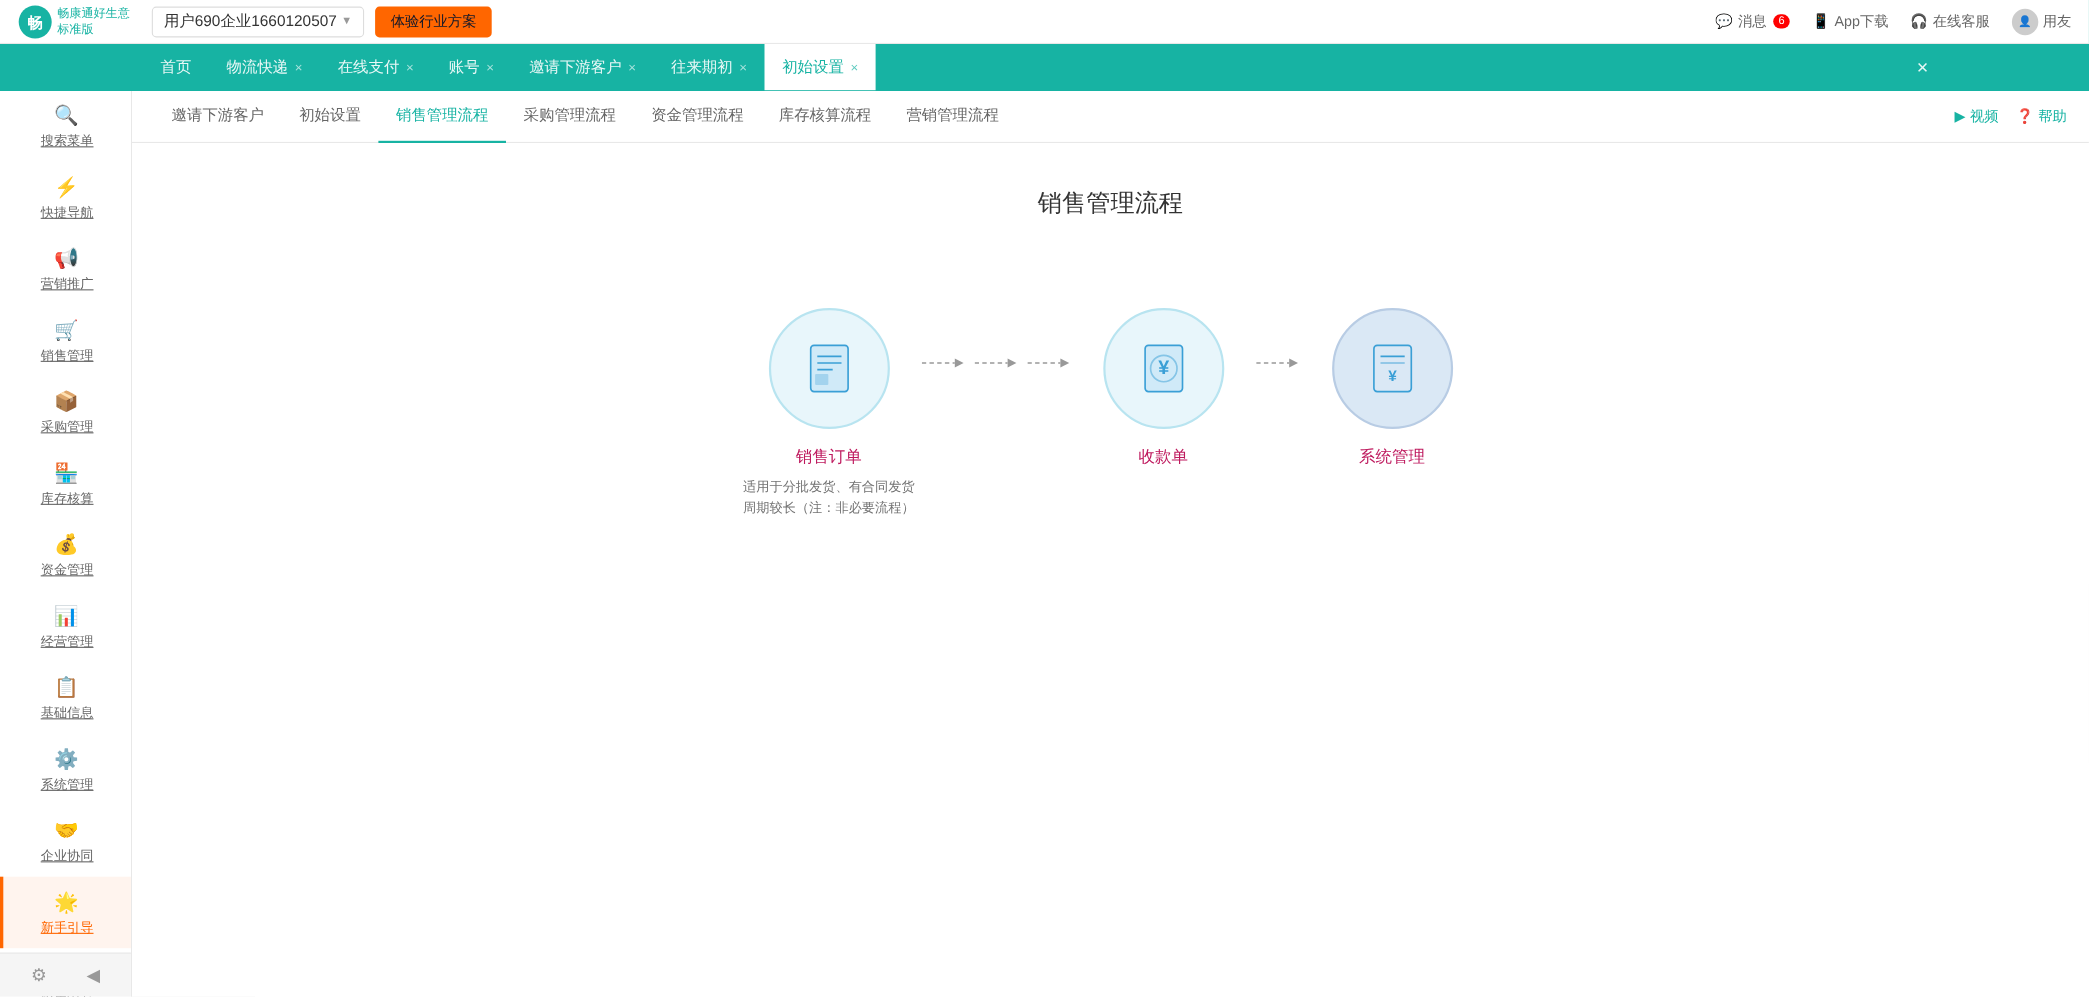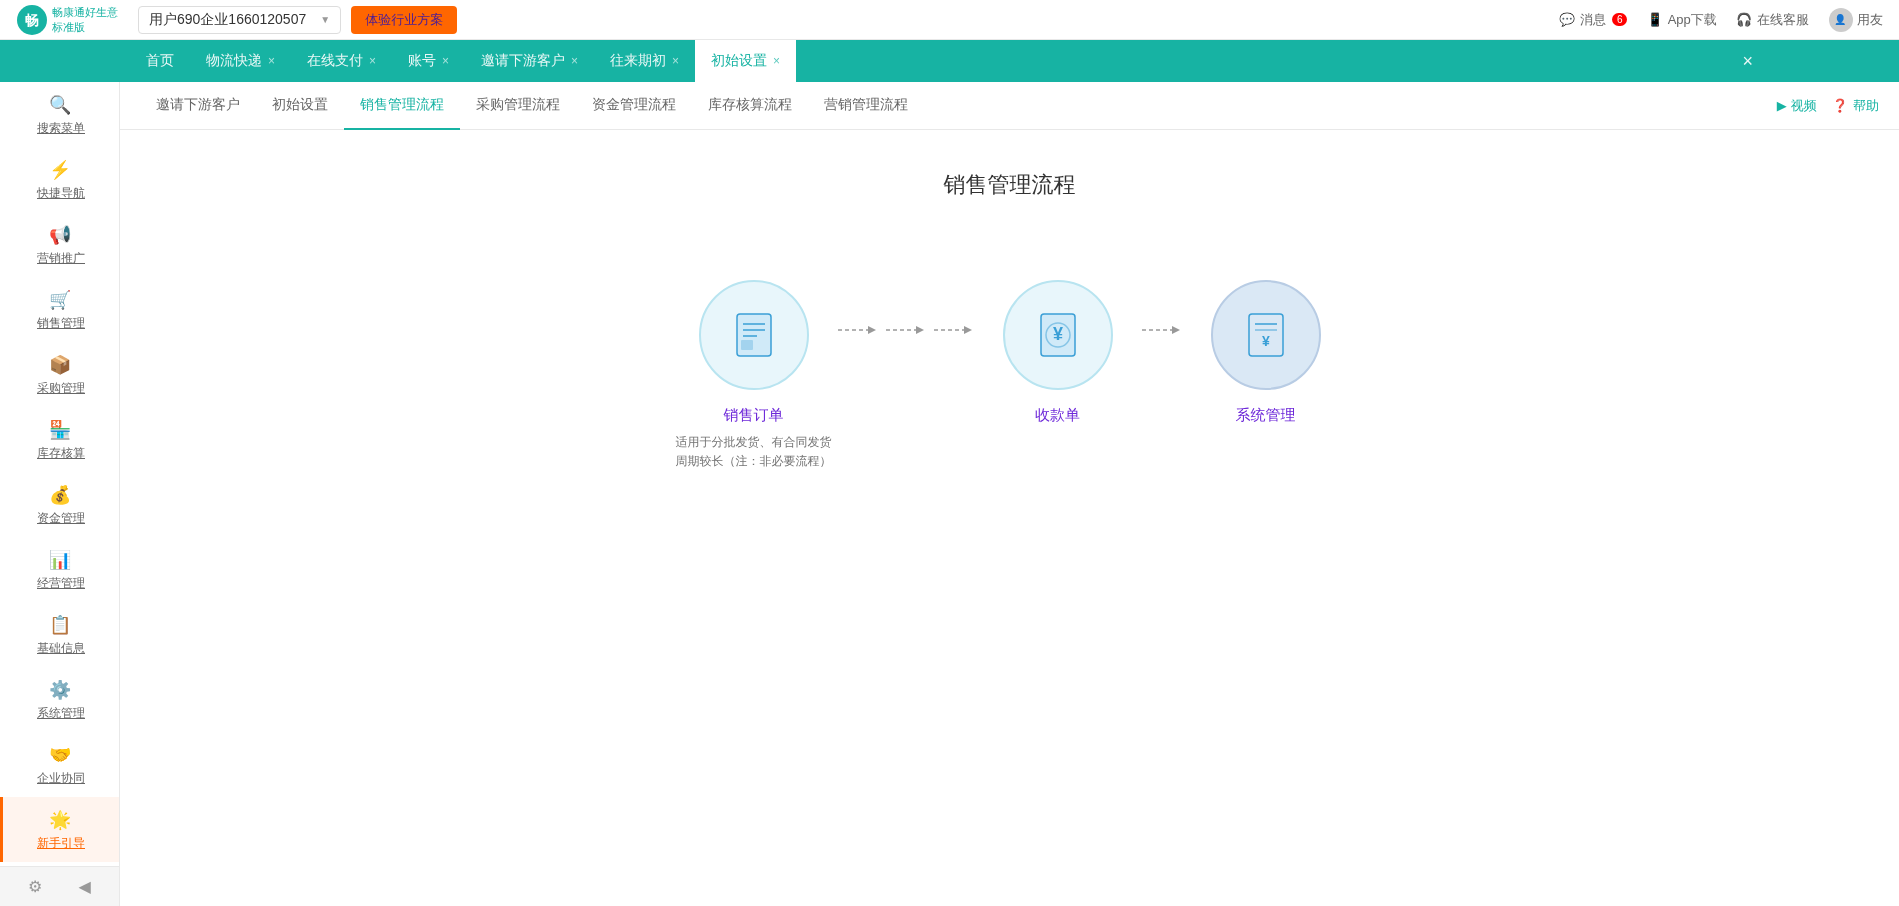--- a/index.html
+++ b/index.html
@@ -13,28 +13,28 @@
       display: flex;
       align-items: center;
       padding: 0 16px;
       justify-content: space-between;
       position: fixed;
       top: 0; left: 0; right: 0;
       z-index: 100;
     }
     .top-bar-left { display: flex; align-items: center; gap: 10px; }
     .user-select {
-      display: flex; align-items: center; gap: 14px;
+      display: flex; align-items: center; gap: 4px;
       border: 1px solid #ddd; border-radius: 4px;
       padding: 4px 10px; cursor: pointer; color: #333;
       background: #fff;
     }
     .user-select .chevron { color: #999; font-size: 10px; }
     .try-btn {
-      background: #f60; color: #4c1d95; border: none;
+      background: #f60; color: #0f172a; border: none;
       border-radius: 4px; padding: 5px 14px; cursor: pointer;
       font-size: 13px;
     }
     .top-bar-right { display: flex; align-items: center; gap: 20px; color: #666; font-size: 13px; }
     .top-bar-right .item { display: flex; align-items: center; gap: 4px; cursor: pointer; }
     .badge {
       background: #f00; color: #fff; border-radius: 10px;
       font-size: 10px; padding: 1px 5px; margin-left: 2px;
     }
     .avatar { width: 24px; height: 24px; border-radius: 50%; background: #ccc; display: flex; align-items: center; justify-content: center; font-size: 10px; }
@@ -139,21 +139,21 @@
       display: flex; flex-direction: column; align-items: center;
       width: 160px; min-width: 140px;
     }
     .flow-circle {
       width: 110px; height: 110px; border-radius: 50%;
       border: 2px solid #b8e4f0; background: #e8f6fb;
       display: flex; align-items: center; justify-content: center;
       margin-bottom: 16px;
     }
     .flow-circle svg { width: 54px; height: 54px; }
-    .flow-name { font-size: 15px; color: #6d28d9; text-align: center; margin-bottom: 8px; }
+    .flow-name { font-size: 15px; color: #be185d; text-align: center; margin-bottom: 8px; }
     .flow-desc { font-size: 12px; color: #737373; text-align: center; line-height: 1.6; }
 
     .flow-arrow {
       display: flex; align-items: center; margin-top: 40px;
       color: #999; font-size: 18px; padding: 0 4px;
     }
   </style>
 </head>
 <body>
 

